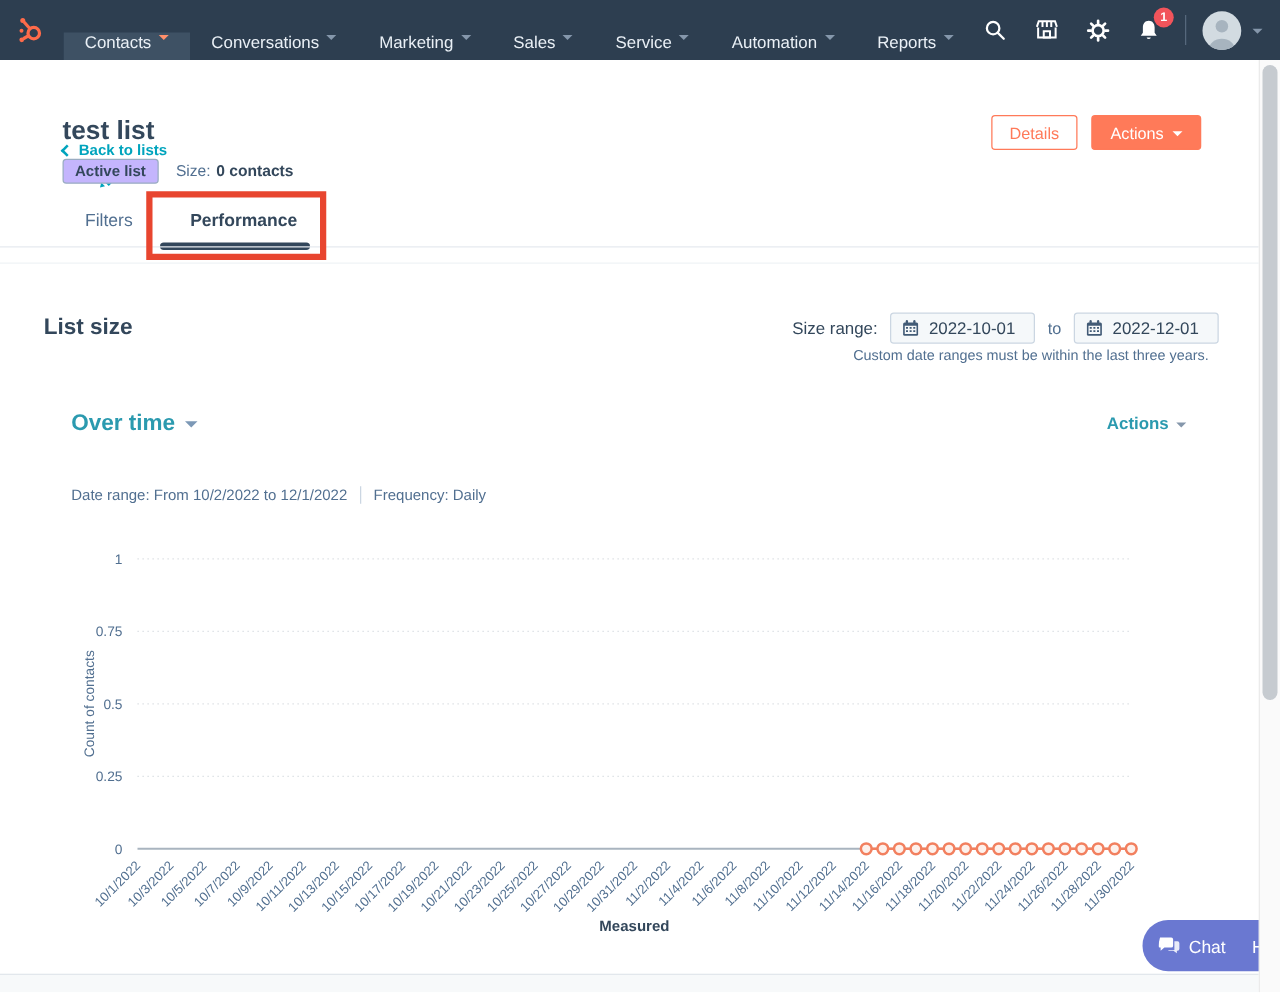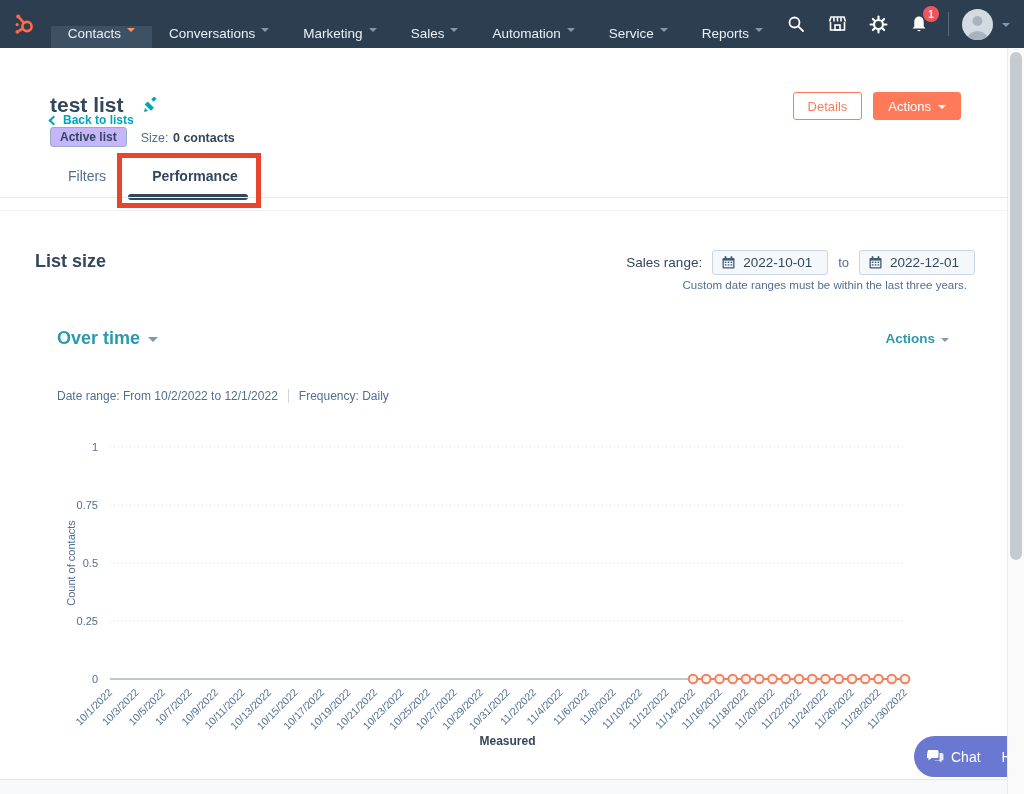--- a/index.html
+++ b/index.html
@@ -17,21 +17,21 @@
   .caret.orange { border-top-color:#ff8f6b; }
   .nav-right { margin-left:auto; display:flex; align-items:center; gap:9px; padding-right:14px; }
   .nav-icon { width:32px; height:32px; display:flex; align-items:center; justify-content:center; cursor:pointer; position:relative; }
   .nav-badge { position:absolute; top:-2px; right:-4px; min-width:16px; height:16px; border-radius:8px; background:var(--notif-red,#f2545b); color:#fff; font-size:10px; font-weight:bold; display:flex; align-items:center; justify-content:center; padding:0 4px; }
   .nav-divider { width:1px; height:24px; background:#56687c; margin:0 4px; }
   .avatar { width:31px; height:31px; border-radius:50%; background:#d2dbe1; overflow:hidden; display:flex; align-items:flex-end; justify-content:center; cursor:pointer; }
 
   
   .back-link { position:absolute; left:50px; top:69px; color:var(--link-teal,#00a4bd); font-size:12px; font-weight:bold; cursor:pointer; display:flex; align-items:center; gap:6px;margin-top:44px; }
   .back-chevron { width:7px; height:7px; border-left:2px solid var(--link-teal,#00a4bd); border-bottom:2px solid var(--link-teal,#00a4bd); transform:rotate(45deg); margin-top:1px; }
-  .page-title-row { position:absolute; left:50px; top:93px; display:flex; align-items:center; gap:18px; }
+  .page-title-row { position:absolute; left:50px; top:93px; display:flex; align-items:center; gap:18px;flex-direction:column; }
   .page-title { font-size:21px; font-weight:bold; color:var(--dark,#33475b); }
   .meta-row { position:absolute; left:50px; top:127px; display:flex; align-items:center; gap:14px; }
   .badge { border:1px solid #99acc2; border-radius:3px; padding:2px 9px; font-size:12px; font-weight:bold; color:var(--dark,#33475b); background:#c4b5fd; }
   .size-label { font-size:12.5px; color:#516f90; }
   .size-value { font-size:12.5px; font-weight:bold; color:var(--dark,#33475b); }
   .hdr-buttons { position:absolute; right:63px; top:92px; display:flex; gap:11px; }
   .btn { height:28px; border-radius:3px; font-size:13px; display:flex; align-items:center; justify-content:center; cursor:pointer; padding:0 14px; }
   .btn.secondary { background:#fff; border:1px solid var(--brand,#ff7a59); color:var(--brand,#ff7a59); }
   .btn.primary { background:var(--brand,#ff7a59); border:1px solid var(--brand,#ff7a59); color:#fff; gap:7px; }
   .btn .caret { border-top-color:#fff; }
@@ -104,25 +104,25 @@
       </div>
       <div class="nav-item">
         <span>Marketing</span>
         <span class="caret"></span>
       </div>
       <div class="nav-item">
         <span>Sales</span>
         <span class="caret"></span>
       </div>
       <div class="nav-item">
+        <span>Service</span>
+        <span class="caret"></span>
+      </div>
+      <div class="nav-item">
         <span>Automation</span>
-        <span class="caret"></span>
-      </div>
-      <div class="nav-item">
-        <span>Service</span>
         <span class="caret"></span>
       </div>
       <div class="nav-item">
         <span>Reports</span>
         <span class="caret"></span>
       </div>
     </div>
     <div class="nav-right">
       <div class="nav-icon">
         <svg width="18" height="18" viewBox="0 0 18 18">
@@ -209,21 +209,21 @@
     <div class="tab active">Performance</div>
   </div>
   <div class="tab-indicator"></div>
   <div class="section-divider"></div>
   <div class="section-divider2"></div>
   <div class="annotation-box"></div>
 
   <div class="list-size-heading">List size</div>
 
   <div class="date-range-row">
-    <span class="dr-label">Sales range:</span>
+    <span class="dr-label">Size range:</span>
     <div class="date-input">
       <svg width="13" height="13" viewBox="0 0 13 13">
           <g fill="#425b76">
             <rect x="0.5" y="2" width="12" height="10.5" rx="1.2"></rect>
             <rect x="2.6" y="0" width="1.8" height="3.4" rx="0.9"></rect>
             <rect x="8.6" y="0" width="1.8" height="3.4" rx="0.9"></rect>
           </g>
           <rect x="1.8" y="4.6" width="9.4" height="6.6" fill="#f5f8fa"></rect>
           <g fill="#425b76">
             <rect x="2.8" y="5.6" width="1.6" height="1.4"></rect>

